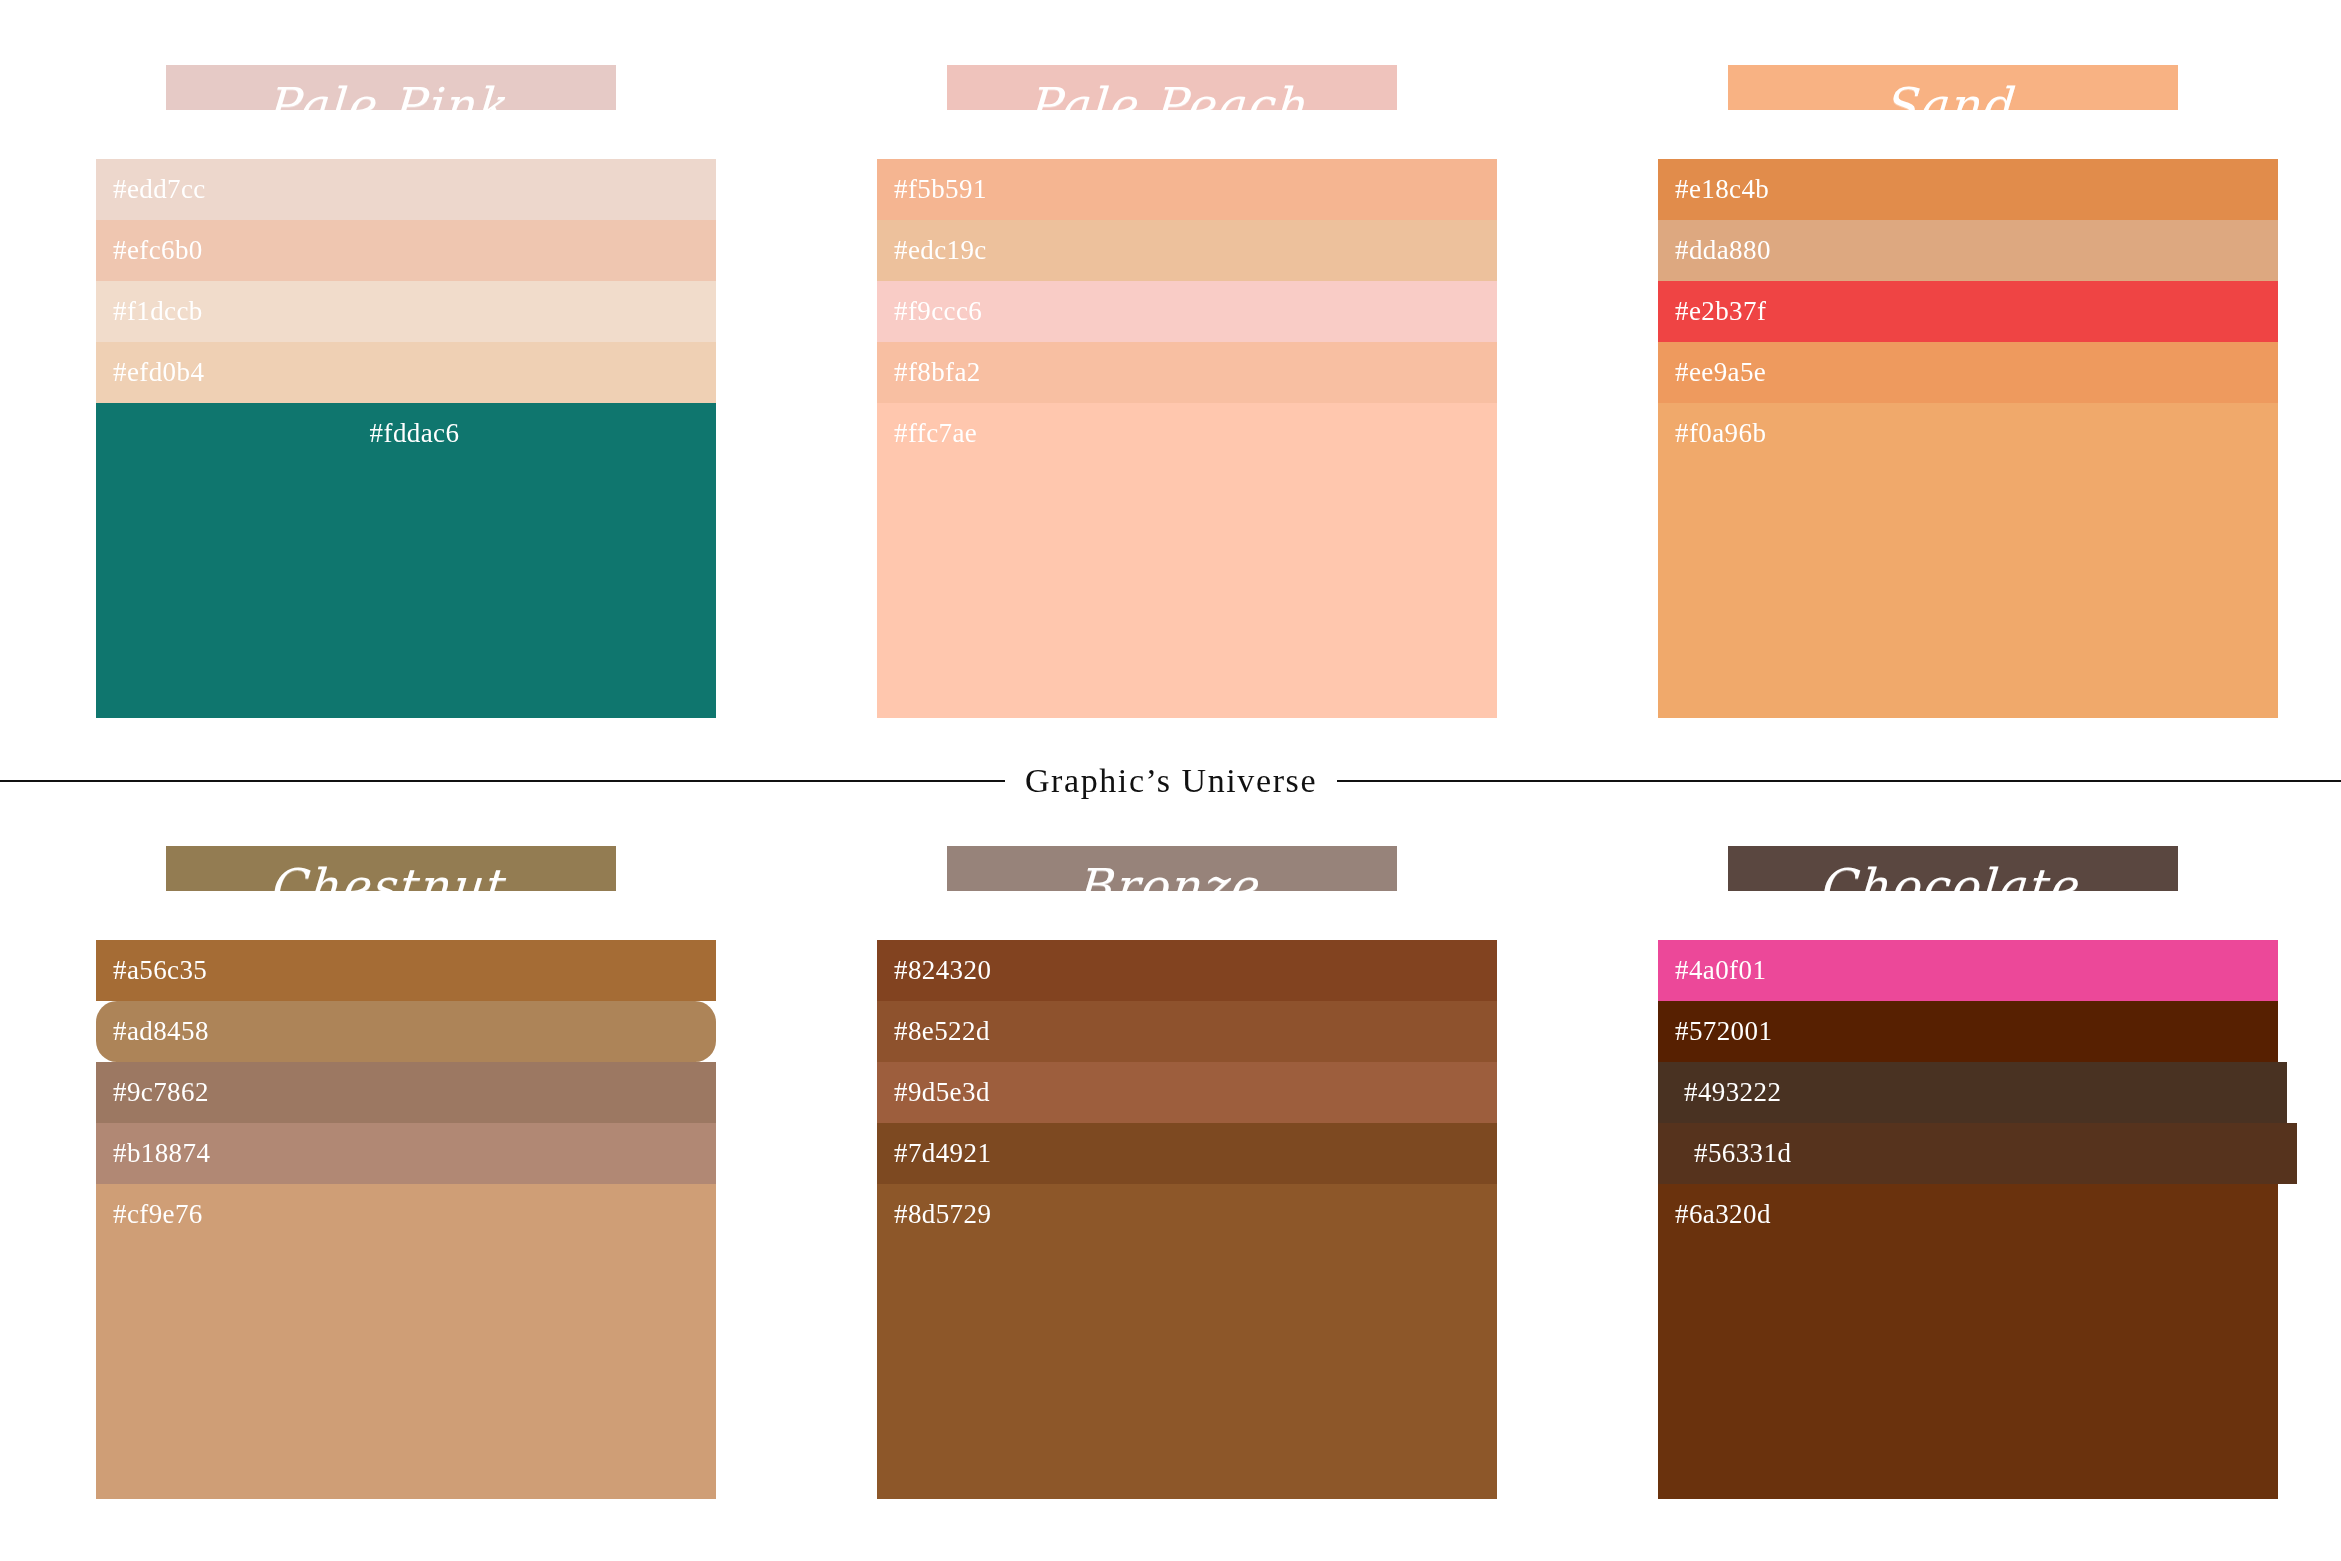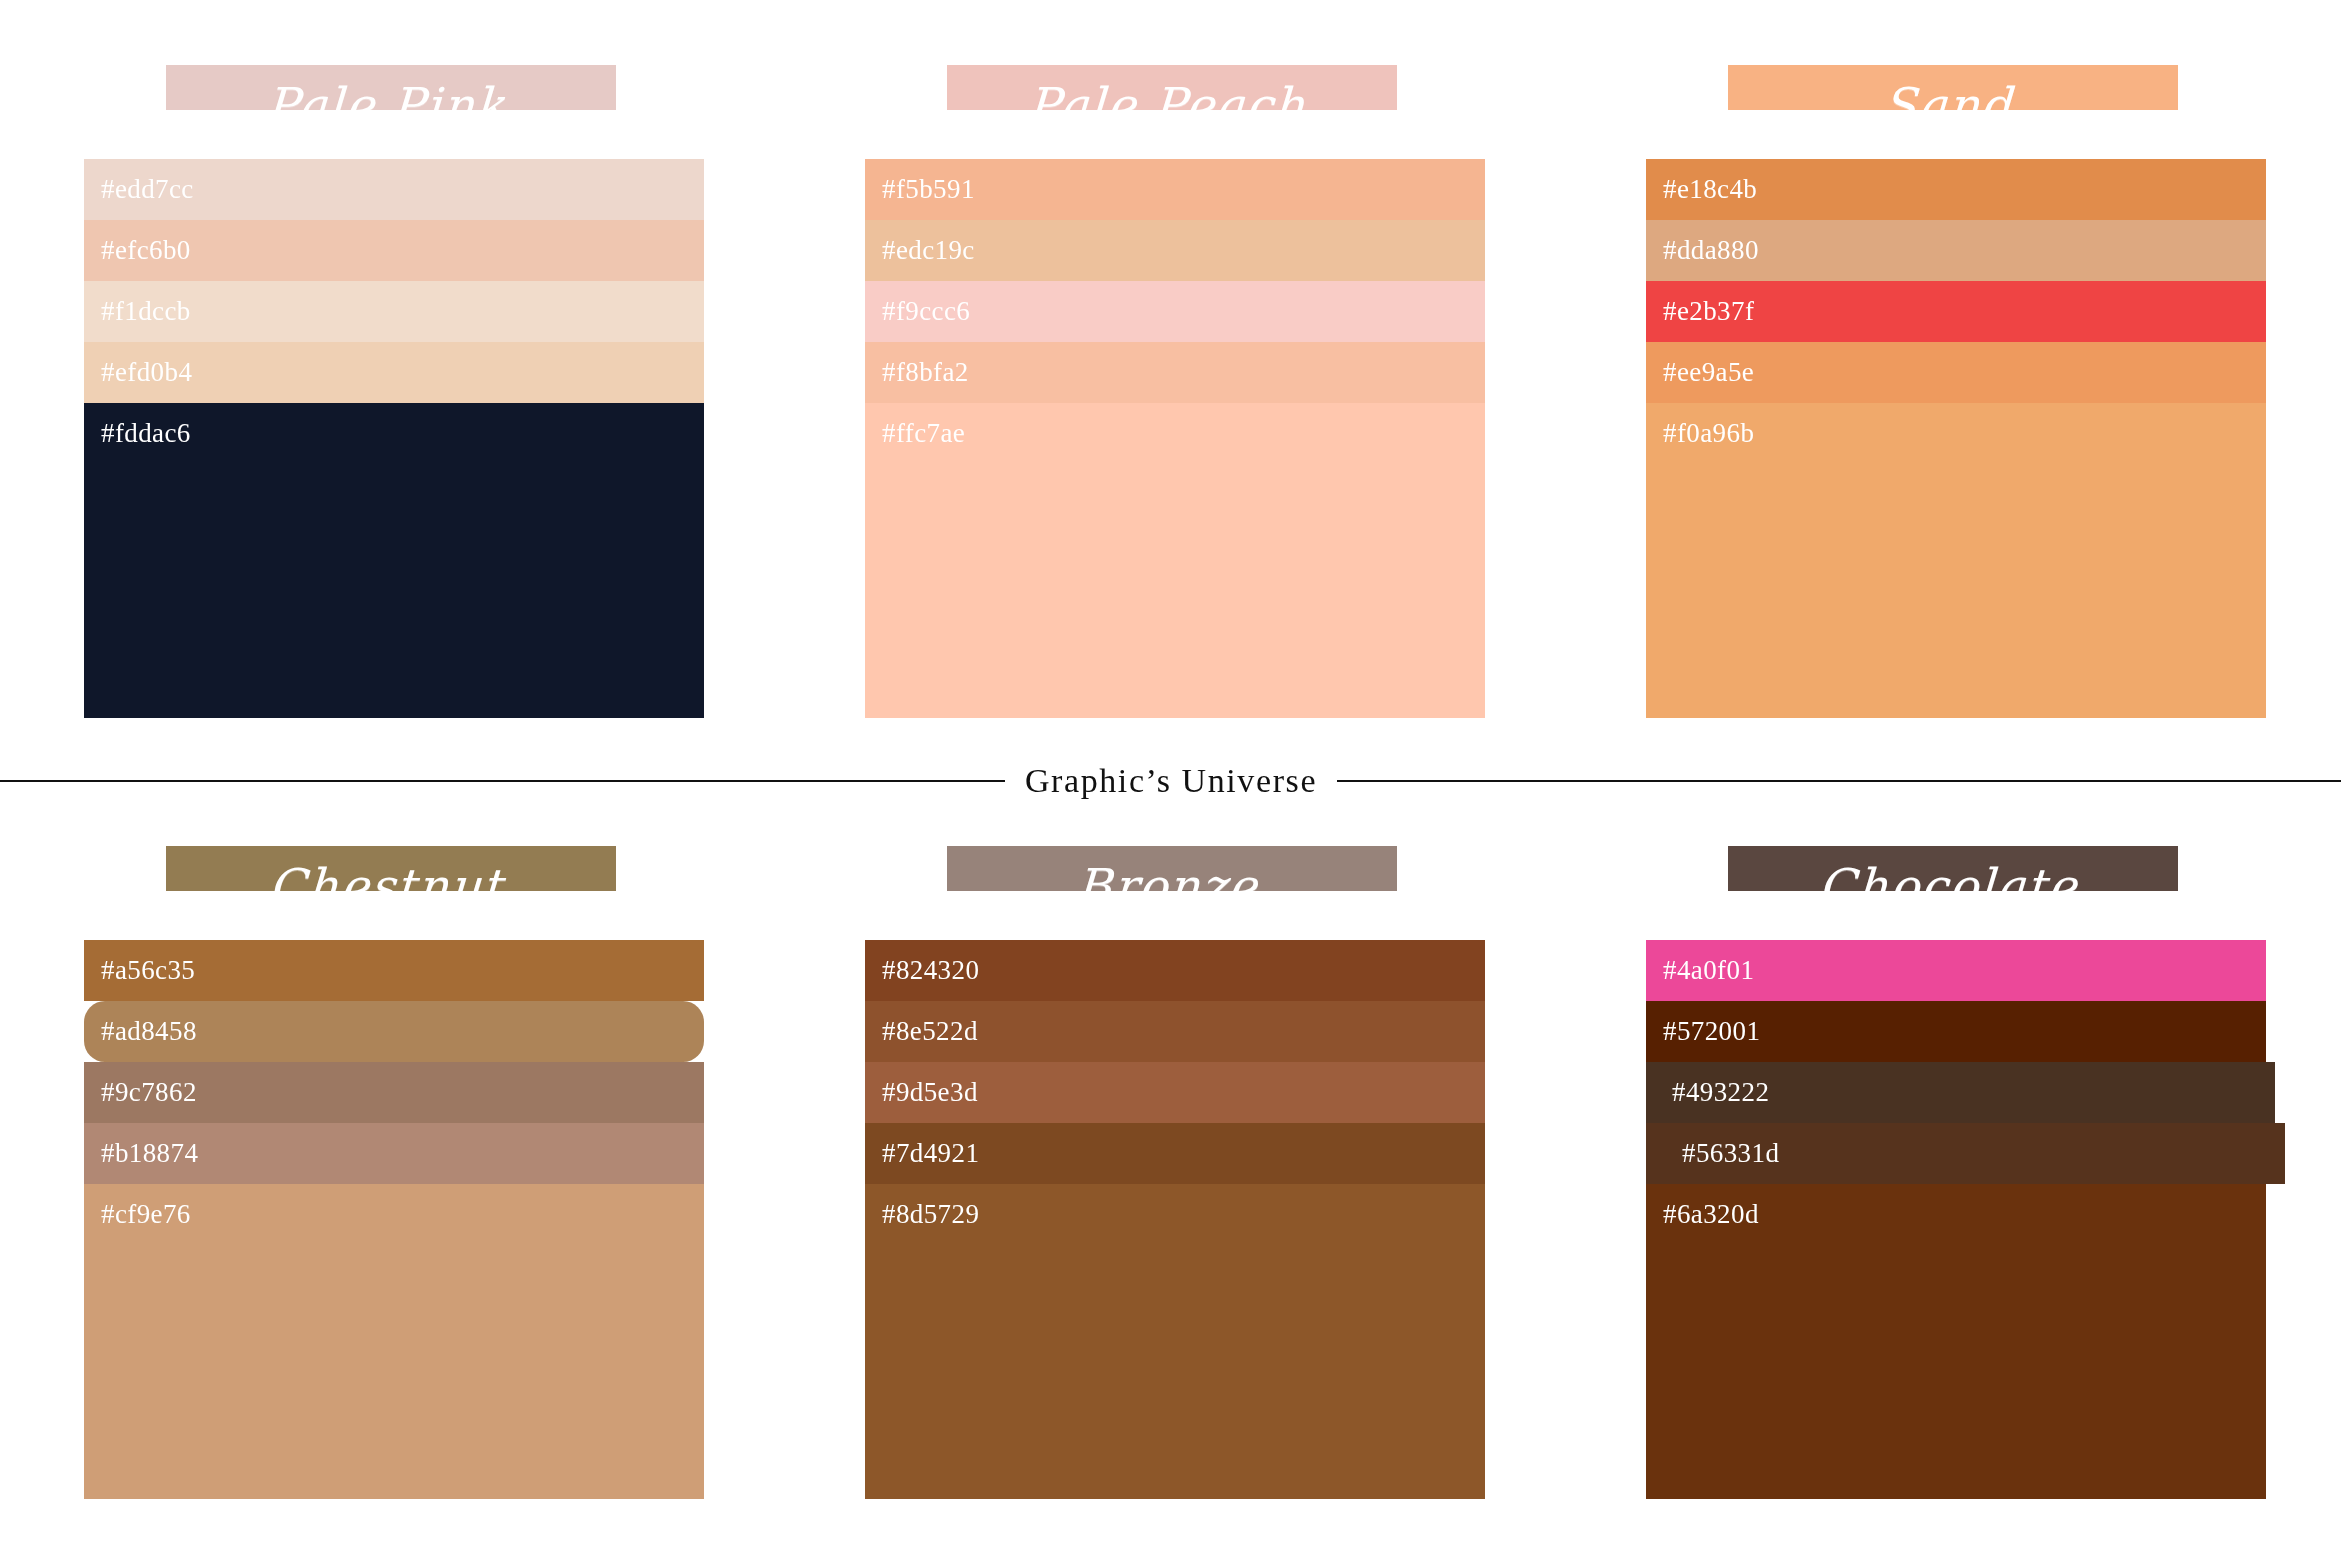--- a/index.html
+++ b/index.html
@@ -75,21 +75,21 @@
     letter-spacing: 1.6px;
     color: #ffffff;
     white-space: nowrap;
     transform: translateY(11px) skewX(-6deg);
     text-shadow: 0 0.8px 0 rgba(255,255,255,0.35);
   }
 
   
   .swatches {
     position: absolute;
-    left: 4px;
+    left: 16px;
     top: 112px;
     width: 620px;
     height: 558px;
     display: flex;
     flex-direction: column;
   }
   .swatch {
     position: relative;
     width: 100%;
     height: 61px;
@@ -158,21 +158,21 @@
         </div>
         <div class="swatch" style="background-color: rgb(239, 198, 176);">
           <span class="swatch-hex">#efc6b0</span>
         </div>
         <div class="swatch" style="background-color: rgb(241, 220, 203);">
           <span class="swatch-hex">#f1dccb</span>
         </div>
         <div class="swatch" style="background-color: rgb(239, 208, 180);">
           <span class="swatch-hex">#efd0b4</span>
         </div>
-        <div class="swatch last" style="background-color: #0f172a;">
+        <div class="swatch last" style="background-color: #0f766e; justify-content: center;">
           <span class="swatch-hex">#fddac6</span>
         </div>
       </div>
     </div>
 
     <div class="palette">
       <div class="title-wrap">
         <div class="title-band" style="background-color: rgb(239, 195, 188);"></div>
         <div class="title-script" style="color: rgb(255, 255, 255);">Pale Peach</div>
       </div>

